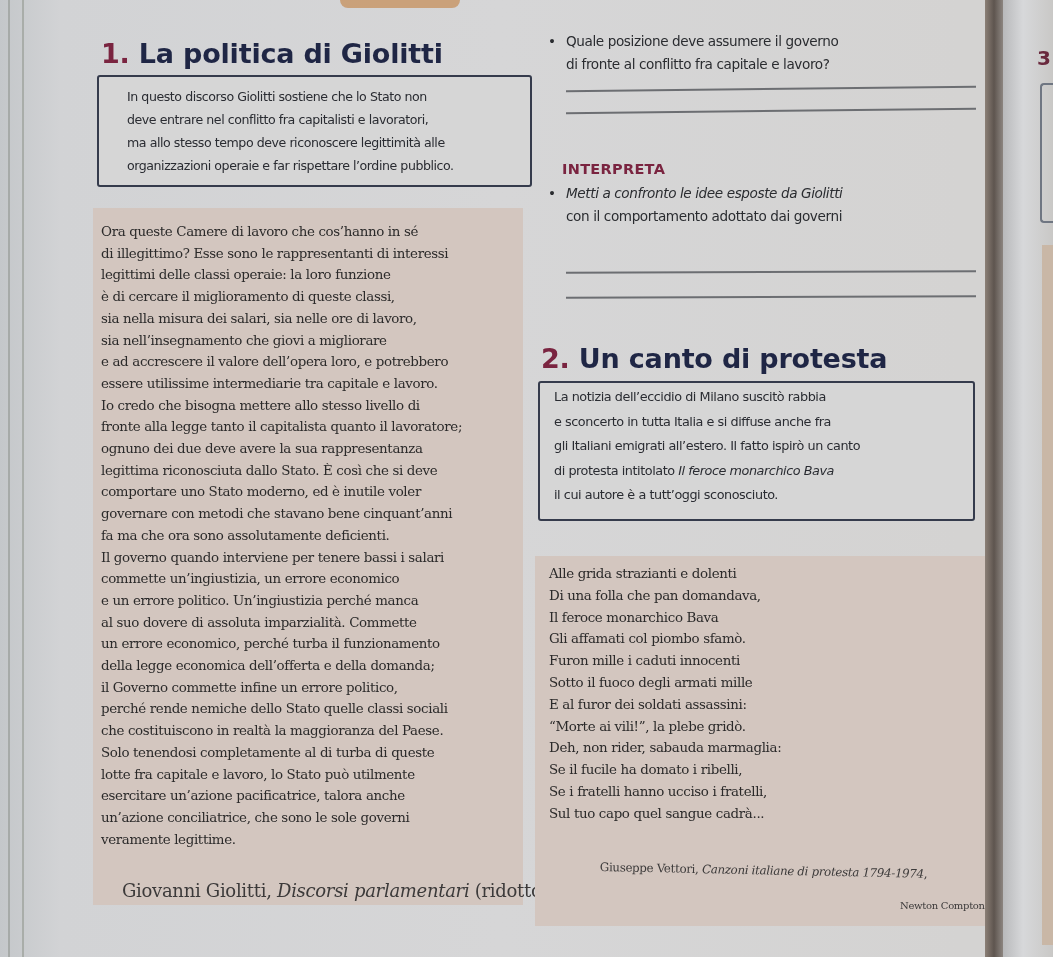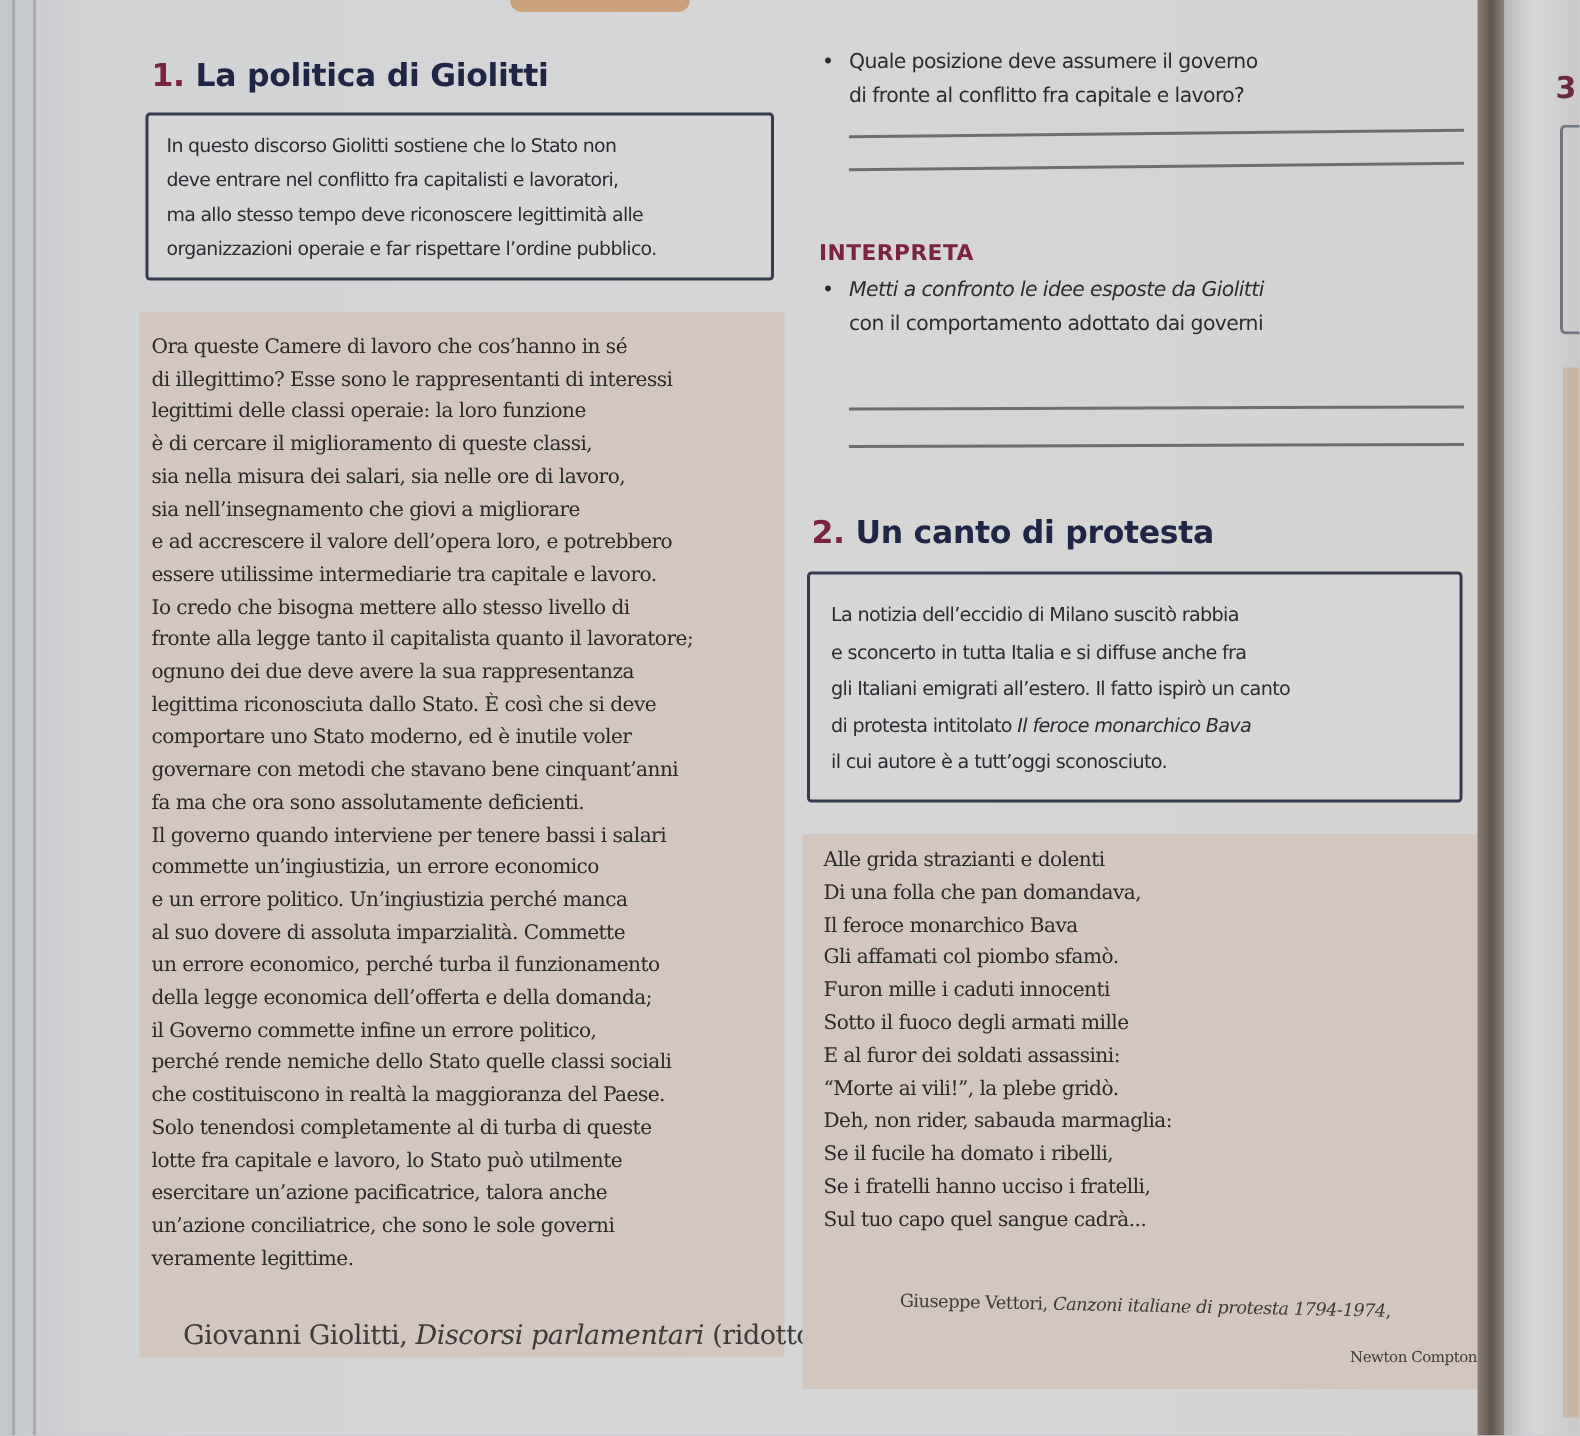--- a/index.html
+++ b/index.html
@@ -33,27 +33,27 @@
   .next-page-num {
     position:absolute; left:1037px; top:46px;
     font-family:"DejaVu Sans", sans-serif; font-weight:bold; font-size:20px; color:#6a2a3e;
   }
   .next-page-tan {
     position:absolute; left:1042px; top:245px; width:11px; height:700px; background:#c9b7a6;
   }
 
   .section-title {
     position:absolute; font-family:"DejaVu Sans", sans-serif; font-weight:bold;
-    font-size:21px; color:#1f2645; letter-spacing:-0.2px;
+    font-size:27px; color:#1f2645; letter-spacing:-0.2px;
   }
   .section-title .num { color:#7a2440; }
 
   .intro-box {
     position:absolute; border:2px solid #353b4c; border-radius:3px;
-    background:#d6d6d6; padding:8px 10px 8px 12px;
+    background:#d6d6d6; padding:8px 10px 8px 28px;
     font-family:"DejaVu Sans", sans-serif; font-size:12.6px; line-height:23px;
     color:#2a2c32; letter-spacing:-0.45px;
   }
   .intro-box i { font-style:italic; }
 
   .source-box {
     position:absolute; background:#d3c6bf;
     font-family:"DejaVu Serif", serif; font-size:13.4px; line-height:21.7px;
     color:#2b2a2a; letter-spacing:-0.35px;
   }
@@ -68,21 +68,21 @@
     position:absolute; font-family:"DejaVu Sans", sans-serif; font-size:13.6px;
     line-height:22.5px; color:#2a2c30; letter-spacing:-0.4px;
   }
   .question .bullet { position:absolute; left:-18px; top:0; }
   .question.italic { font-style:italic; }
   .answer-line {
     position:absolute; height:1.5px; background:#6c6e72;
   }
   .interpreta {
     position:absolute; font-family:"DejaVu Sans", sans-serif; font-weight:bold;
-    font-size:14.5px; color:#7a2440; letter-spacing:0.3px;
+    font-size:14.5px; color:#7a2440; letter-spacing:0.3px;margin-left:16px;
   }
 </style>
 </head>
 <body>
 
 <div class="page">
   <div class="top-edge"></div>
   <div class="left-margin-line1"></div>
   <div class="left-margin-line2"></div>
 
@@ -149,21 +149,21 @@
     <div style="font-style:normal;">con il comportamento adottato dai governi</div>
   </div>
   <div class="answer-line" style="left:566px; top:271px; width:410px; transform:rotate(-0.2deg);"></div>
   <div class="answer-line" style="left:566px; top:296px; width:410px; transform:rotate(-0.2deg);"></div>
 
   <div class="section-title" style="left:541px; top:343px;">
     <span class="num">2.</span>
     <span>Un canto di protesta</span>
   </div>
 
-  <div class="intro-box" style="left:538px; top:381px; width:409px; height:126px; padding:16px 10px 8px 14px; line-height:24.5px; font-size:12.8px;">
+  <div class="intro-box" style="left:538px; top:381px; width:409px; height:126px; padding:2px 10px 8px 14px; line-height:24.5px; font-size:12.8px;">
     <div>La notizia dell’eccidio di Milano suscitò rabbia</div>
     <div>e sconcerto in tutta Italia e si diffuse anche fra</div>
     <div>gli Italiani emigrati all’estero. Il fatto ispirò un canto</div>
     <div><span>di protesta intitolato </span><i>Il feroce monarchico Bava</i></div>
     <div>il cui autore è a tutt’oggi sconosciuto.</div>
   </div>
 
   <div class="source-box" style="left:535px; top:556px; width:450px; height:370px; padding:7px 0 0 14px; box-sizing:border-box; line-height:21.8px;">
     <span class="line">Alle grida strazianti e dolenti</span>
     <span class="line">Di una folla che pan domandava,</span>

